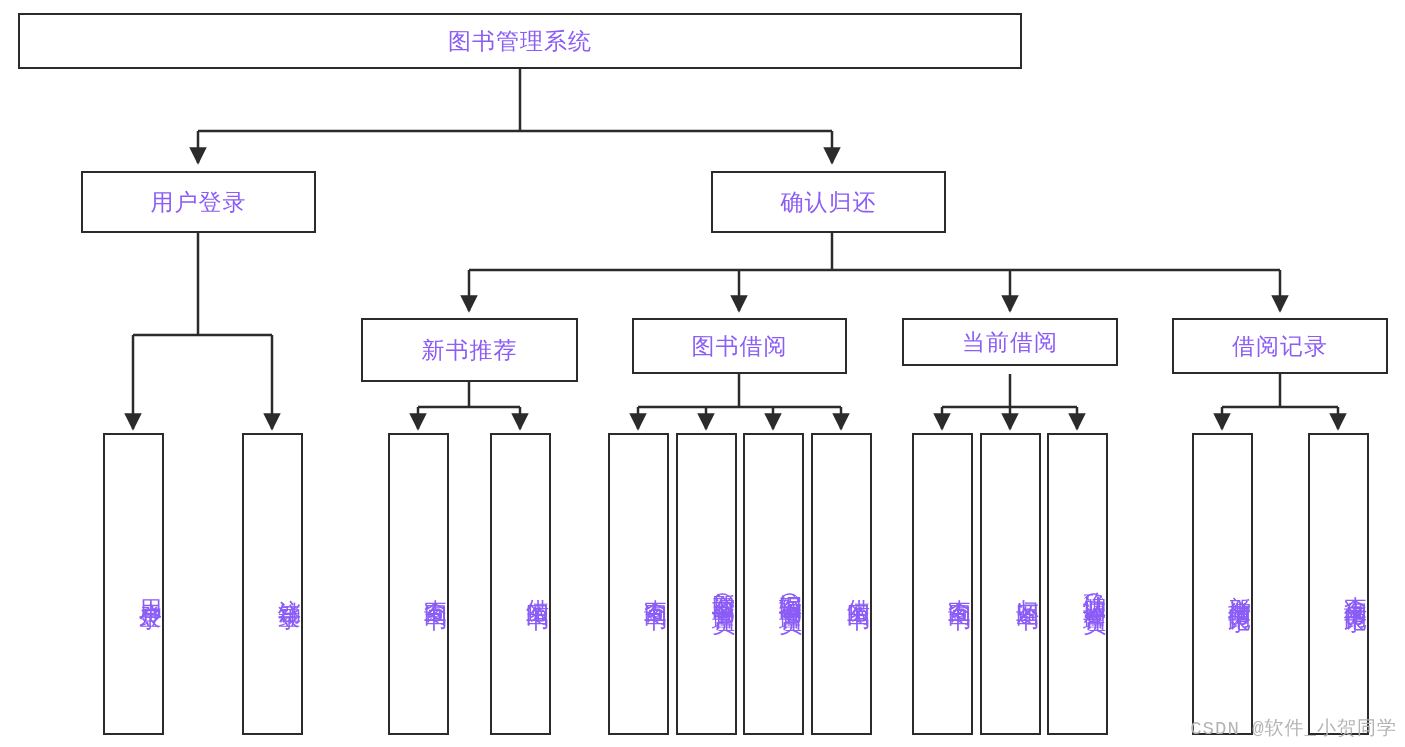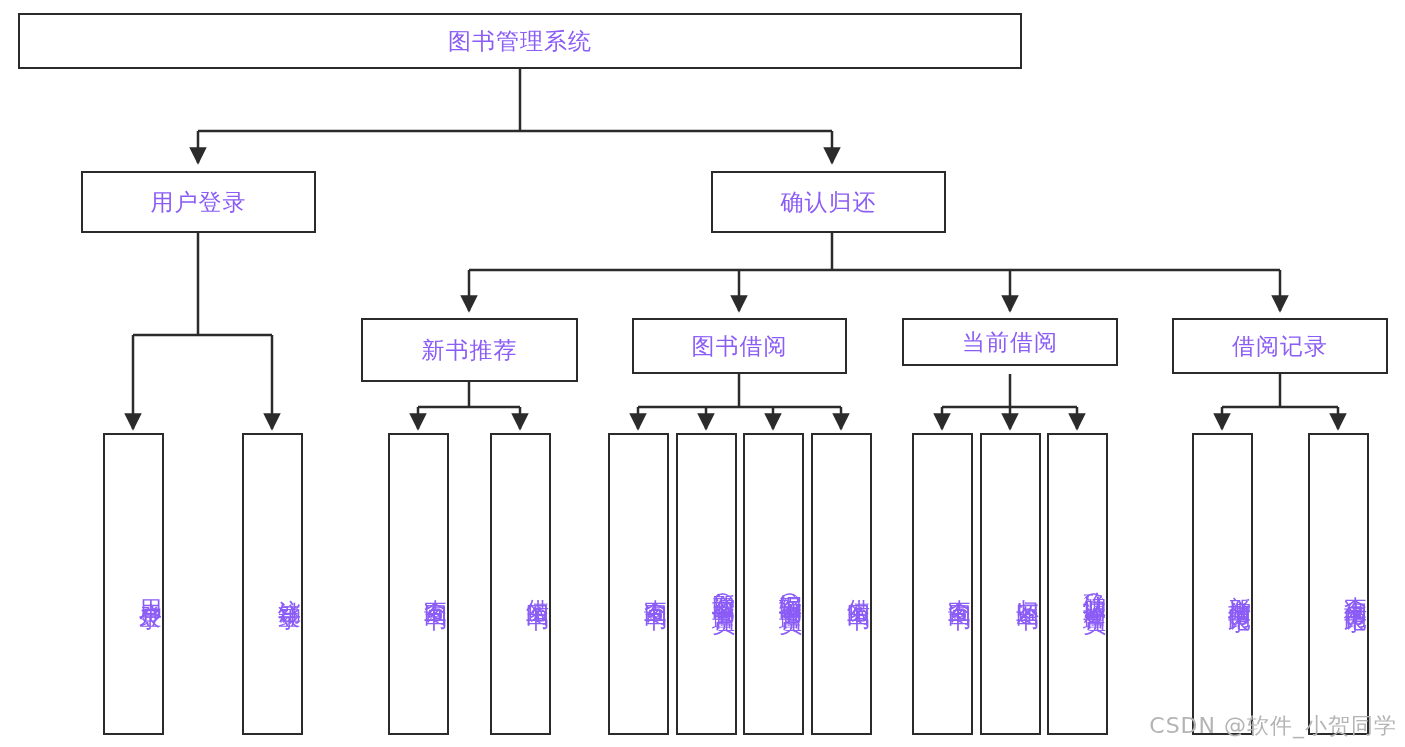--- a/index.html
+++ b/index.html
@@ -51,25 +51,26 @@
   }
   .node.vertical .vlabel {
     writing-mode: vertical-rl;
     text-orientation: upright;
     display: block;
   }
   #watermark {
     position: absolute;
     right: 8px;
     bottom: 6px;
-    font-size: 22px;
+    font-size: 19px;
     color: #b4b4b4;
     letter-spacing: 1px;
     white-space: nowrap;
     user-select: none;
+    font-family: Liberation Mono, monospace;
   }
 </style>
 </head>
 <body>
 
 <div id="canvas">
 
   <svg id="edges" viewBox="0 0 1405 747" width="1405" height="747">
     <defs>
       <marker id="arrow" viewBox="0 0 10 10" refX="9" refY="5" markerWidth="7" markerHeight="7" orient="auto-start-reverse">

